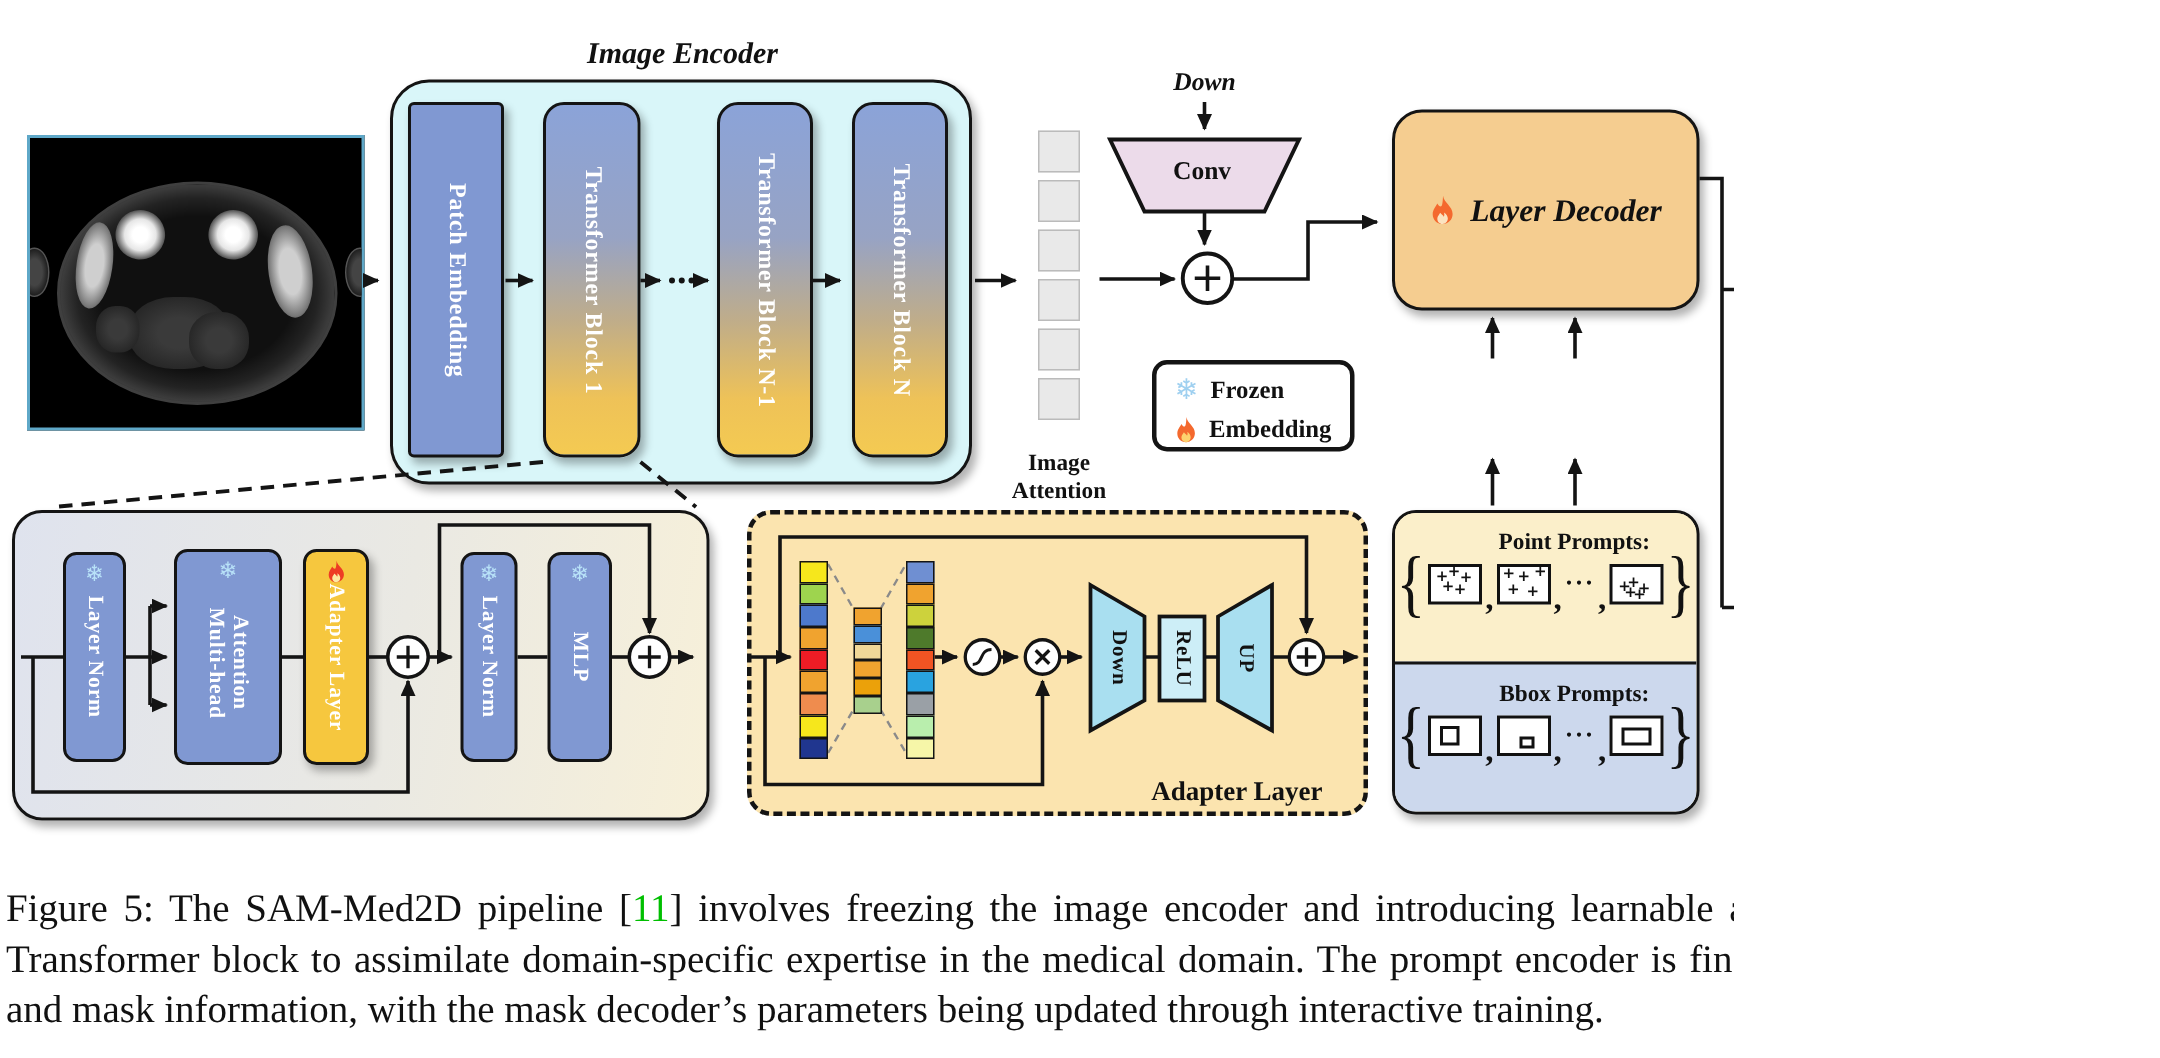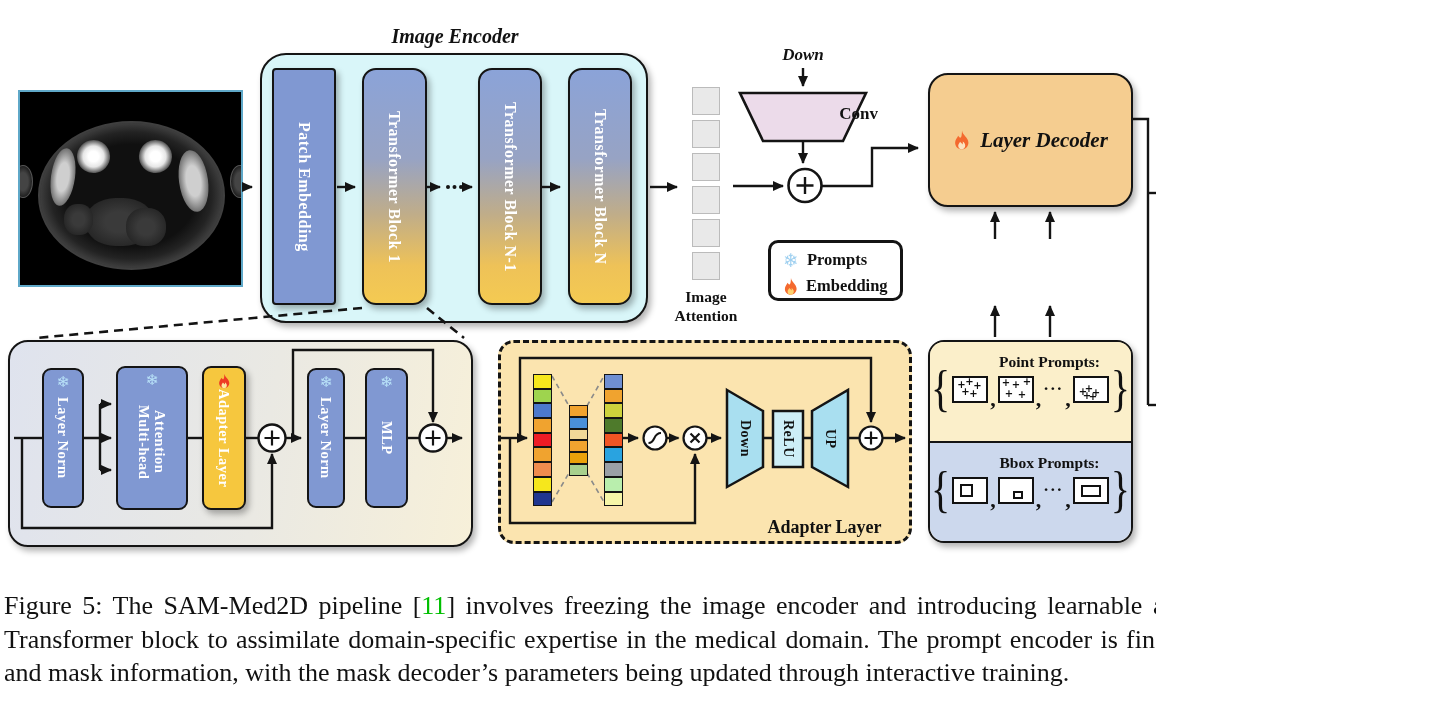--- a/index.html
+++ b/index.html
@@ -19,24 +19,24 @@
   .encblock{top:68px;height:237px;border:2.2px solid #141414;}
   #pe{left:272px;width:64px;background:#8098d2;border-radius:4px;}
   .tb{background:linear-gradient(180deg,#8ba3d8 0%,#97a3c4 38%,#c0ad89 62%,#eec258 84%,#f4ca52 100%);border-radius:14px;}
   #tb1{left:362px;width:65px;}
   #tbn1{left:478px;width:64px;}
   #tbn{left:568px;width:64px;}
   .encblock .vtext{font-size:16px;}
   
   #emb{left:692px;top:87px;width:28px;}
   #emb .esq{width:28px;height:28px;margin-bottom:5px;background:#e9e9e9;border:1.6px solid #bbb;box-sizing:border-box;}
-  #emb-label{left:650px;top:288px;width:112px;text-align:center;font-size:15.5px;line-height:1.2;}
+  #emb-label{left:650px;top:300px;width:112px;text-align:center;font-size:15.5px;line-height:1.2;}
   
   #mask-label{left:770px;top:45px;width:66px;text-align:center;font-size:17px;}
-  #conv-label{left:818px;top:104px;width:60px;text-align:right;font-size:17px;}
+  #conv-label{left:782px;top:104px;width:60px;text-align:left;font-size:17px;}
   
   #mask-decoder{left:928px;top:73px;width:205px;height:134px;background:#f5cd90;border:2.6px solid #141414;border-radius:20px;display:flex;align-items:center;justify-content:center;gap:10px;}
   #mask-decoder .lbl{font-size:21px;}
   #prompt-enc{left:928px;top:242px;width:202px;height:58px;background:#e9e0f0;border:2.6px solid #141414;border-radius:13px;display:flex;align-items:center;justify-content:center;gap:10px;}
   #prompt-enc .lbl{font-size:19px;}
   
   #legend{left:768px;top:240px;width:135px;height:61px;background:#fff;border:3px solid #141414;border-radius:10px;padding:4px 0 0 12px;}
   .legrow{display:flex;align-items:center;gap:8px;height:26px;font-size:16.5px;}
   .snow{color:#9fd0f0;font-family:"DejaVu Sans",sans-serif;font-size:19px;line-height:1;}
   
@@ -169,21 +169,21 @@
     <svg class="flame-svg" width="17" height="22" viewBox="0 0 16 18">
           <path d="M8.5 0 C9 4.5 14.5 6.5 14.5 11.5 C14.5 15 11.8 17.8 8.2 17.8 C4.6 17.8 2 15 2 11.6 C2 8.8 3.8 7.2 4.9 4.9 C5.7 6.3 6.6 7 7.3 6.7 C8.1 6.3 8.3 3.5 8.5 0 Z" fill="#f4692e"></path>
           <path d="M8.2 17.8 C6.2 17.8 4.9 16.3 4.9 14.5 C4.9 12.9 6 12.1 6.7 10.7 C7.3 11.7 8.6 12 8.9 13.3 C9.6 12.2 9.2 11.1 9.1 10.5 C10.6 11.5 11.5 12.9 11.5 14.4 C11.5 16.2 10.1 17.8 8.2 17.8 Z" fill="#fbe3c0"></path>
         </svg>
     <span class="serifb ital lbl">Layer Decoder</span>
   </div>
 
   <div class="abs z6" id="legend">
     <div class="legrow">
       <span class="snow">❄</span>
-      <span class="serifb">Prompts</span>
+      <span class="serifb">Frozen</span>
     </div>
     <div class="legrow">
       <svg class="flame-svg" width="15" height="19" viewBox="0 0 16 18">
             <path d="M8.5 0 C9 4.5 14.5 6.5 14.5 11.5 C14.5 15 11.8 17.8 8.2 17.8 C4.6 17.8 2 15 2 11.6 C2 8.8 3.8 7.2 4.9 4.9 C5.7 6.3 6.6 7 7.3 6.7 C8.1 6.3 8.3 3.5 8.5 0 Z" fill="#f4692e"></path>
             <path d="M8.2 17.8 C6.2 17.8 4.9 16.3 4.9 14.5 C4.9 12.9 6 12.1 6.7 10.7 C7.3 11.7 8.6 12 8.9 13.3 C9.6 12.2 9.2 11.1 9.1 10.5 C10.6 11.5 11.5 12.9 11.5 14.4 C11.5 16.2 10.1 17.8 8.2 17.8 Z" fill="#fdd26e"></path>
           </svg>
       <span class="serifb">Embedding</span>
     </div>
   </div>
 

